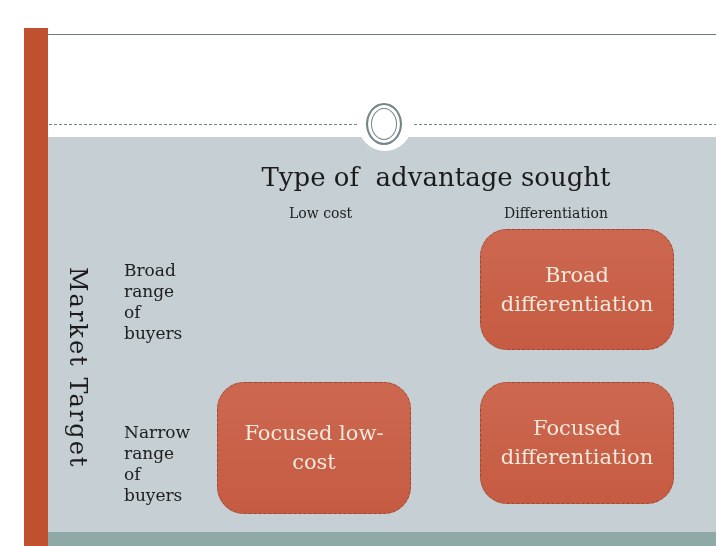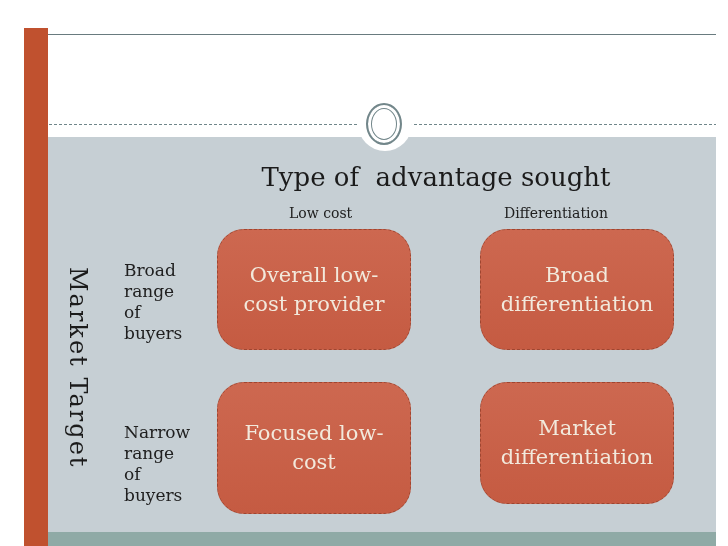--- a/index.html
+++ b/index.html
@@ -155,34 +155,30 @@
 
   <div class="v-axis-label">Market Target</div>
 
   <div class="row-label broad">Broad
 range
 of buyers</div>
   <div class="row-label narrow">Narrow
 range
 of buyers</div>
 
-  <div class="shape box b1">
-    <span>Overall low-
-cost provider</span>
-  </div>
   <div class="shape box b2">
     <span>Broad
 differentiation</span>
   </div>
   <div class="shape box b3">
     <span>Focused low-
 cost</span>
   </div>
   <div class="shape box b4">
-    <span>Market
+    <span>Focused
 differentiation</span>
   </div>
 
 
   <div class="accent-bar left"></div>
   <div class="accent-bar right"></div>
 
 </div>
 
 </body></html>

